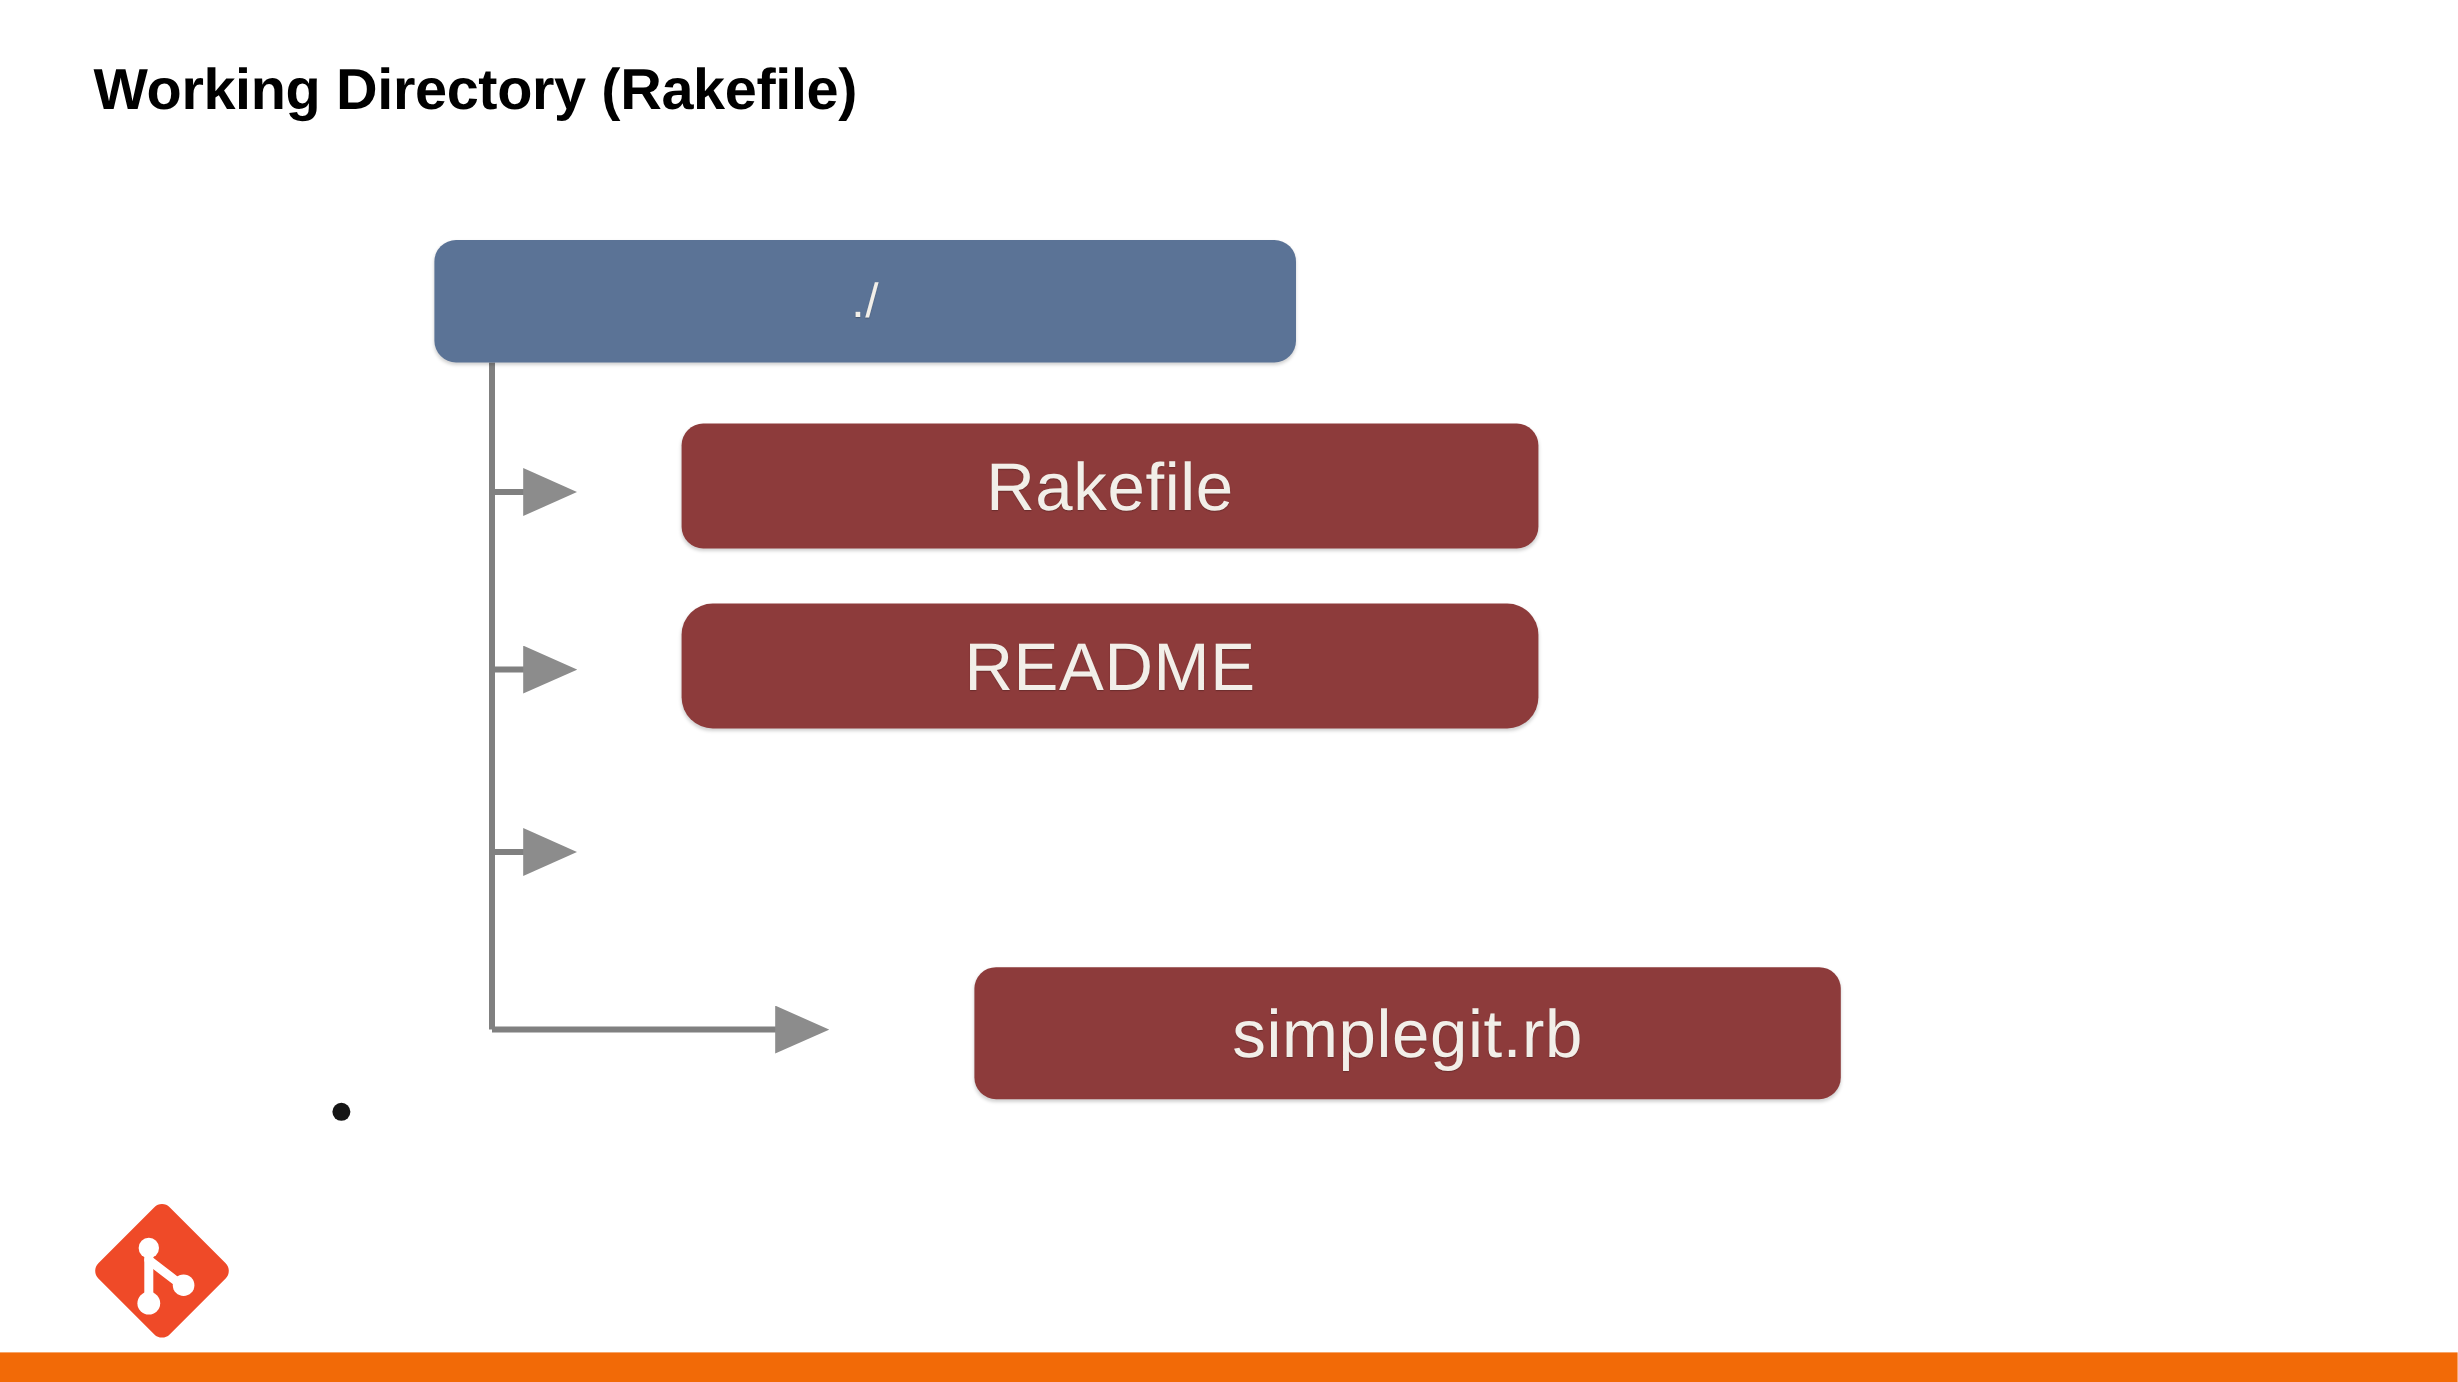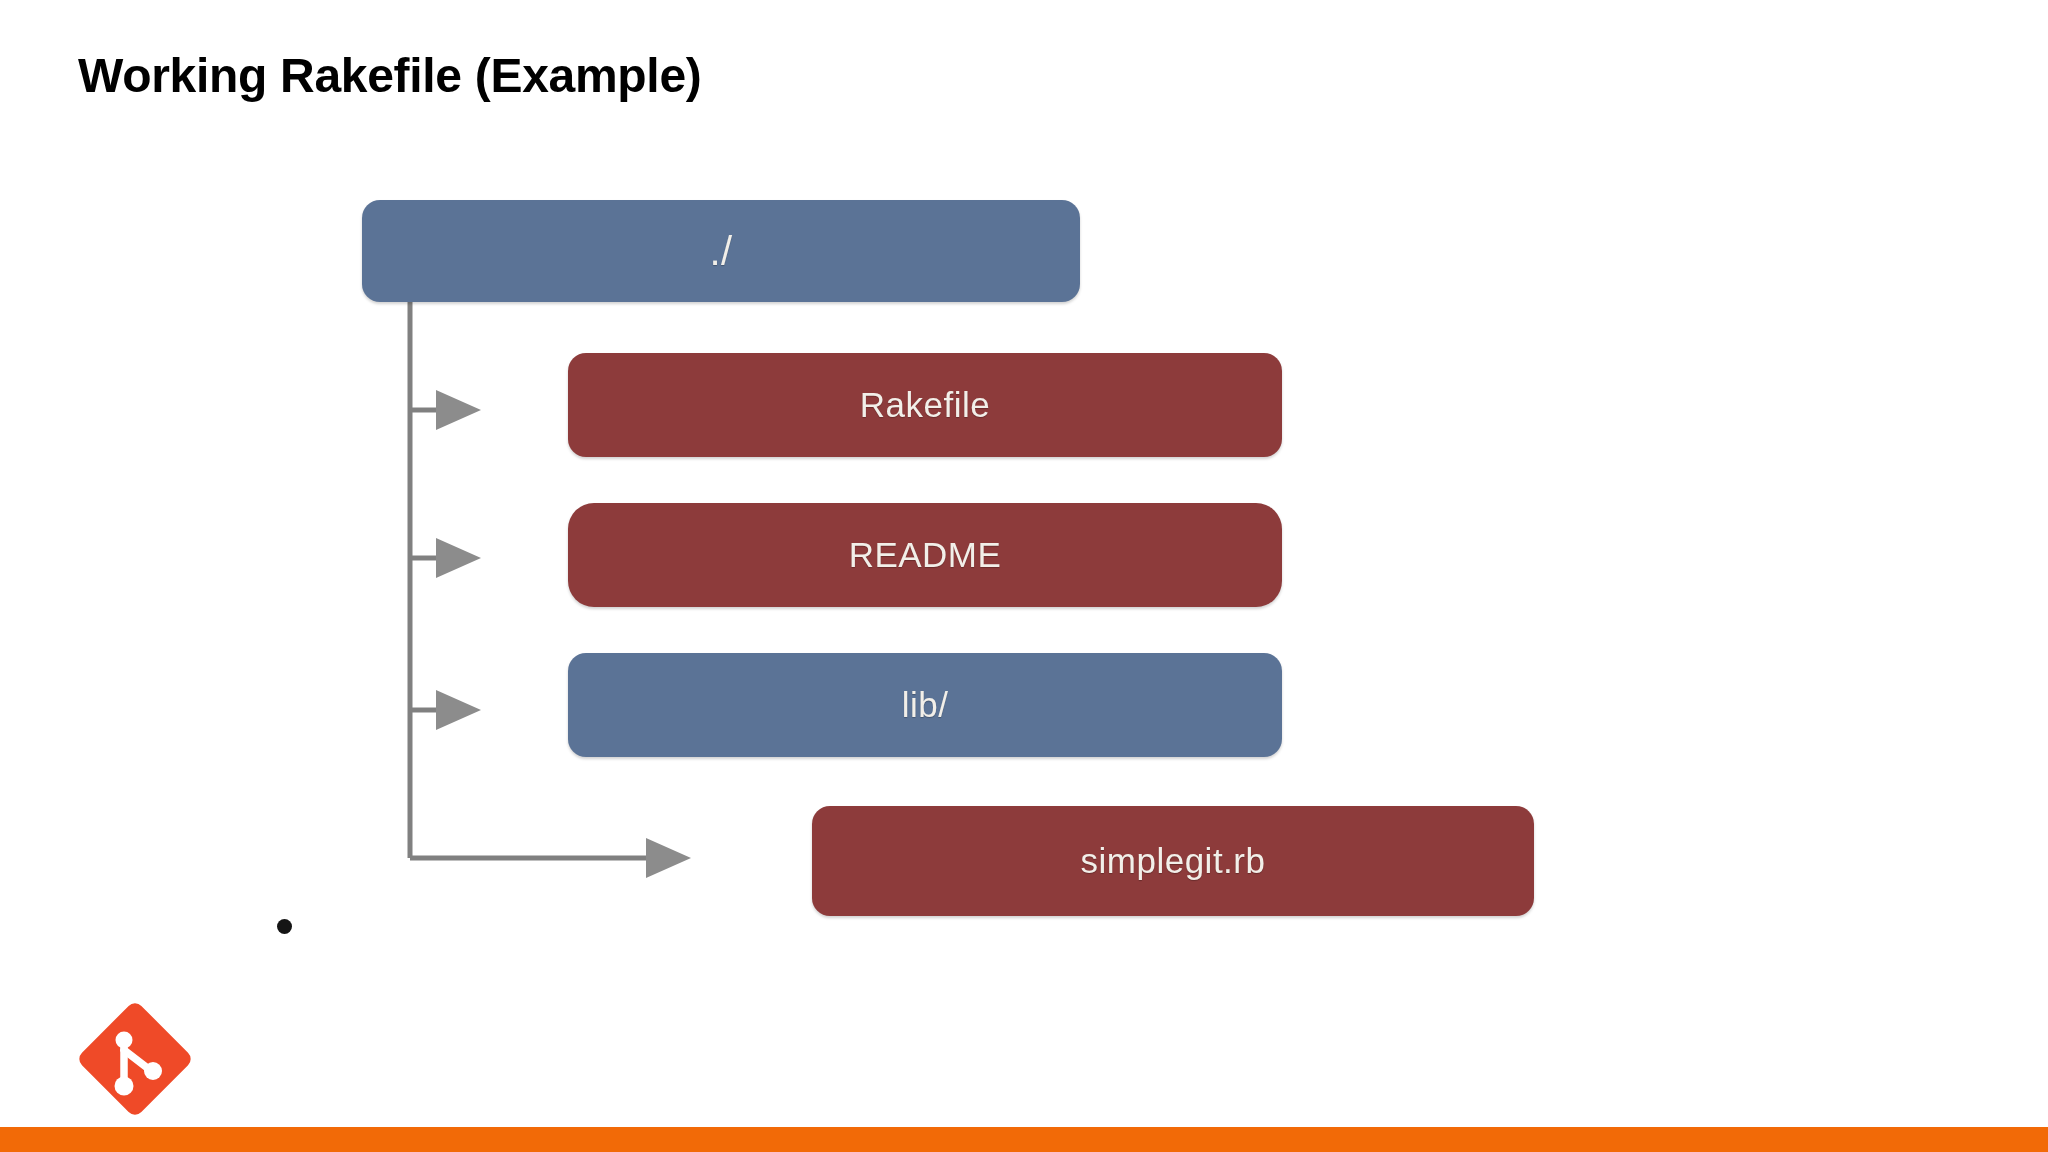--- a/index.html
+++ b/index.html
@@ -38,21 +38,21 @@
     height: 1152px;
   }
 
   .node {
     position: absolute;
     border-radius: 18px;
     display: flex;
     align-items: center;
     justify-content: center;
     color: #f2efe9;
-    font-size: 35px;
+    font-size: 56px;
     font-weight: 400;
     letter-spacing: 0.5px;
     font-family: "Liberation Sans", sans-serif;
     box-shadow: 0 2px 3px rgba(0,0,0,0.18);
     text-shadow: 0 1px 1px rgba(0,0,0,0.25);
   }
   .node-blue  { background: #5b7396; }
   .node-red   { background: #8d3b3b; }
 
   .node-root {
@@ -124,21 +124,21 @@
     left: 0;
     bottom: 0;
     width: 2048px;
     height: 25px;
     background: #f26a07;
   }
 </style>
 </head>
 <body>
 
-<div class="slide-title">Working Rakefile (Example)</div>
+<div class="slide-title">Working Directory (Rakefile)</div>
 
 <div class="diagram">
 
   <svg class="connectors" viewBox="0 0 2048 1152">
     <defs>
       <marker id="arrowhead" markerWidth="9" markerHeight="8" refX="0.4" refY="4" orient="auto" markerUnits="strokeWidth">
         <path d="M0,0 L9,4 L0,8 z" fill="#8c8c8c"></path>
       </marker>
     </defs>
 
@@ -152,21 +152,20 @@
 
     <path d="M410,858 L648,858" stroke="#808080" stroke-width="5" fill="none" marker-end="url(#arrowhead)"></path>
   </svg>
 
   <div class="node node-blue node-root">./</div>
 
   <div class="node node-red node-rakefile">Rakefile</div>
 
   <div class="node node-red node-readme">README</div>
 
-  <div class="node node-blue node-lib">lib/</div>
 
   <div class="node node-red node-simplegit">simplegit.rb</div>
 
 </div>
 
 <div class="bullet-dot"></div>
 
 <div class="git-logo">
   <svg viewBox="0 0 118 118" width="118" height="118">
     <g transform="rotate(45 59 59)">

